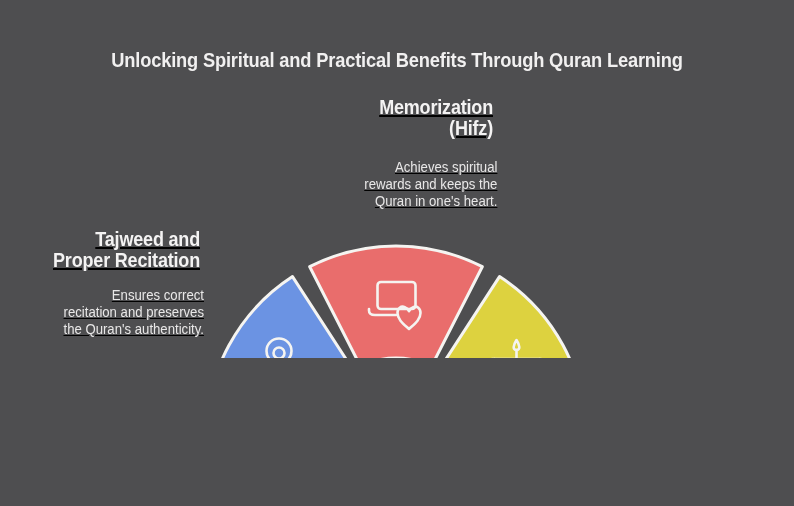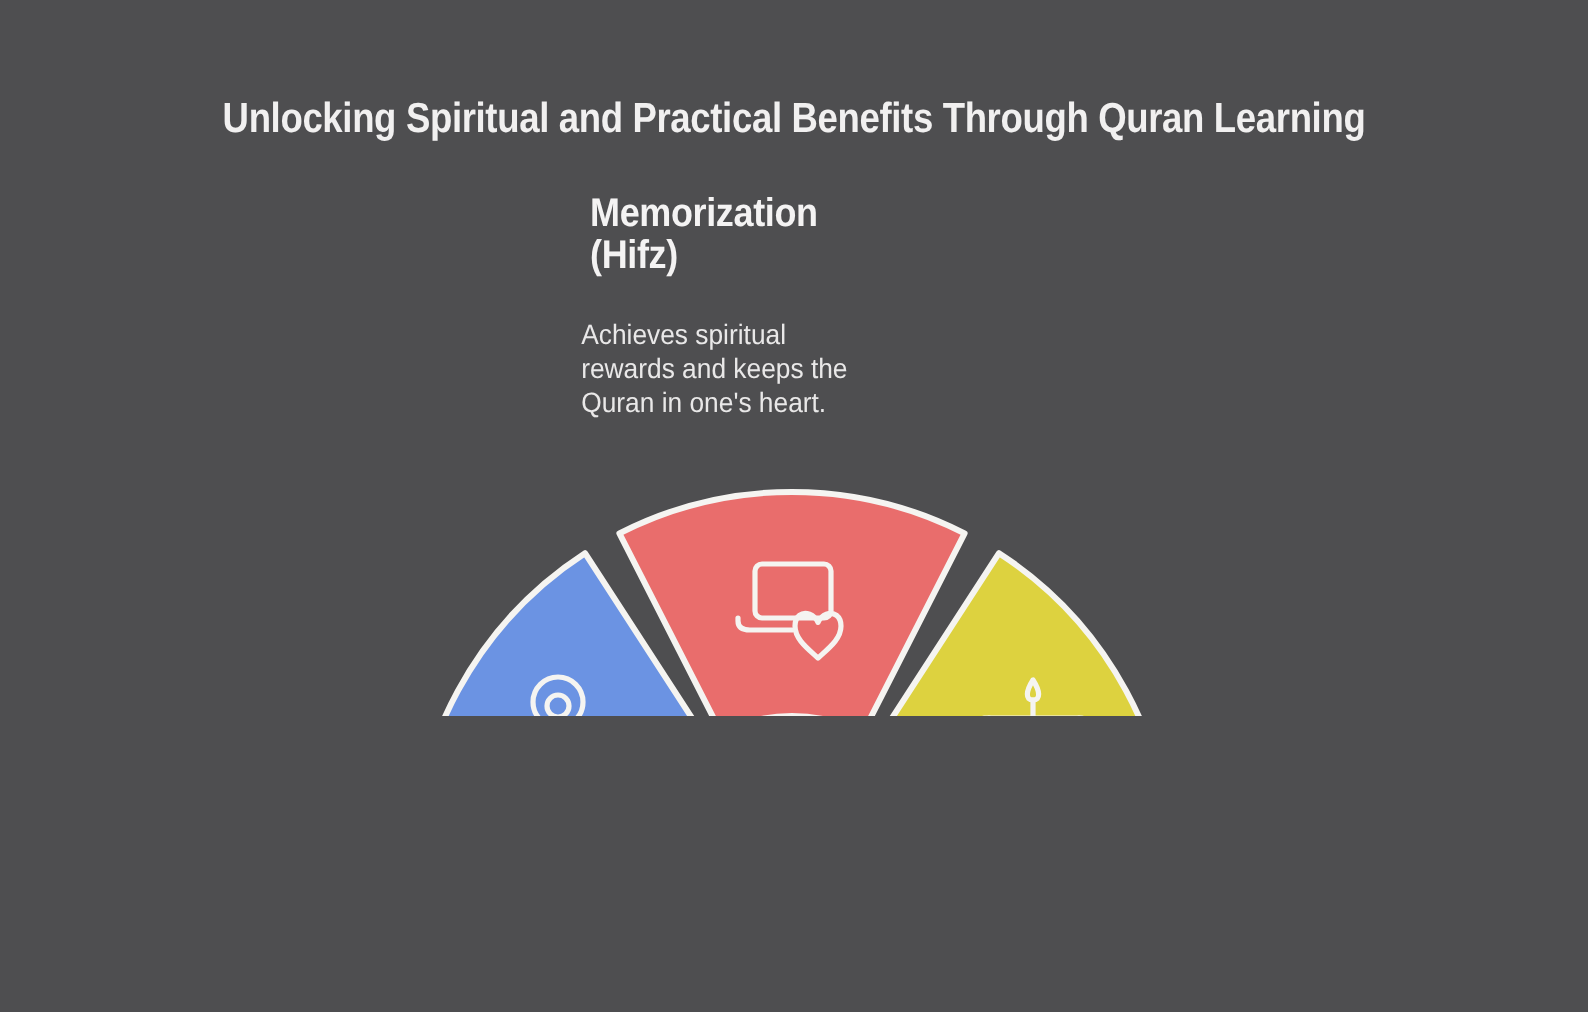--- a/index.html
+++ b/index.html
@@ -8,21 +8,21 @@
     background:var(--background,#4e4e50);
     font-family:"Liberation Sans", sans-serif;
     overflow:hidden;
   }
   .title {
     position:absolute; top:49px; left:0; width:794px;
     text-align:center; font-size:21px; font-weight:700; line-height:22px;
     color:var(--title_text,#f1f0f0);
     transform:scaleX(0.87); letter-spacing:-0.2px;
   }
-  .block { position:absolute; text-align:left; }
+  .block { position:absolute; text-align:right;text-decoration:underline; }
   .heading {
     font-size:20px; font-weight:700; line-height:21px;
     color:var(--heading_text,#f4f3f3);
     white-space:pre-line; transform:scaleX(0.9); letter-spacing:-0.2px;
     margin:0 0 16px 0;
   }
   .body {
     font-size:14px; line-height:17px;
     color:var(--body_text,#e9e8e8);
     white-space:pre-line; transform:scaleX(0.94);
@@ -46,20 +46,27 @@
   <div class="title">Unlocking Spiritual and Practical Benefits Through Quran Learning</div>
 
   <div class="block" id="block-center">
     <div class="heading">Memorization
 (Hifz)</div>
     <div class="body">Achieves spiritual
 rewards and keeps the
 Quran in one's heart.</div>
   </div>
 
+  <div class="block" id="block-left">
+    <div class="heading">Tajweed and
+Proper Recitation</div>
+    <div class="body">Ensures correct
+recitation and preserves
+the Quran's authenticity.</div>
+  </div>
 
 
   <svg class="fan" width="794" height="506" viewBox="0 0 794 506">
 
     <path class="wedge" d="M 206 436 A 190 190 0 0 1 292.5 276.6 L 353.5 370.6 A 78 78 0 0 0 318 436 Z" fill="#6b93e3"></path>
     <path class="wedge" d="M 309.7 266.7 A 190 190 0 0 1 482.3 266.7 L 431.4 366.5 A 78 78 0 0 0 360.6 366.5 Z" fill="#e96d6c"></path>
     <path class="wedge" d="M 499.5 276.6 A 190 190 0 0 1 586 436 L 474 436 A 78 78 0 0 0 438.5 370.6 Z" fill="#ddd23f"></path>
 
     <g class="icon">
       <path d="M 252 369 L 243 404 L 315 404 L 306 369 Z"></path>

